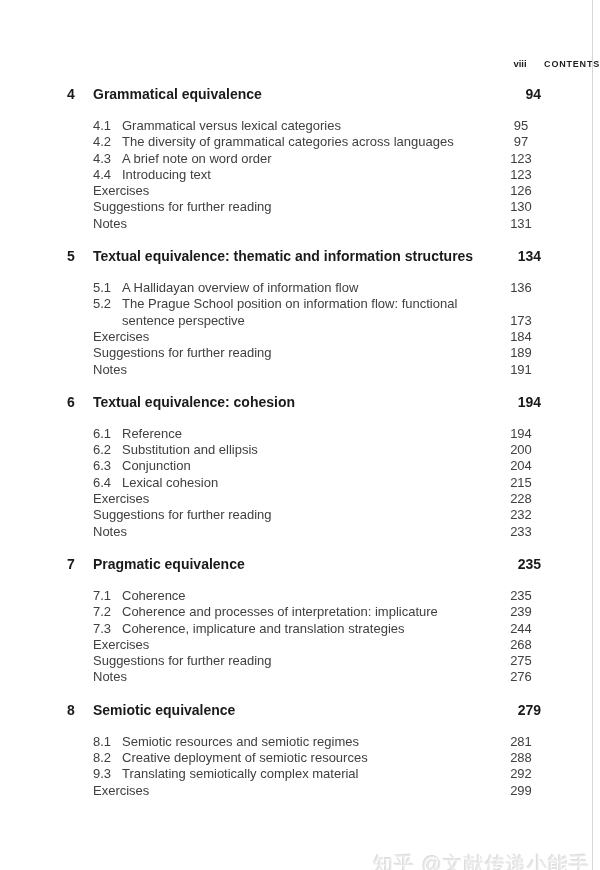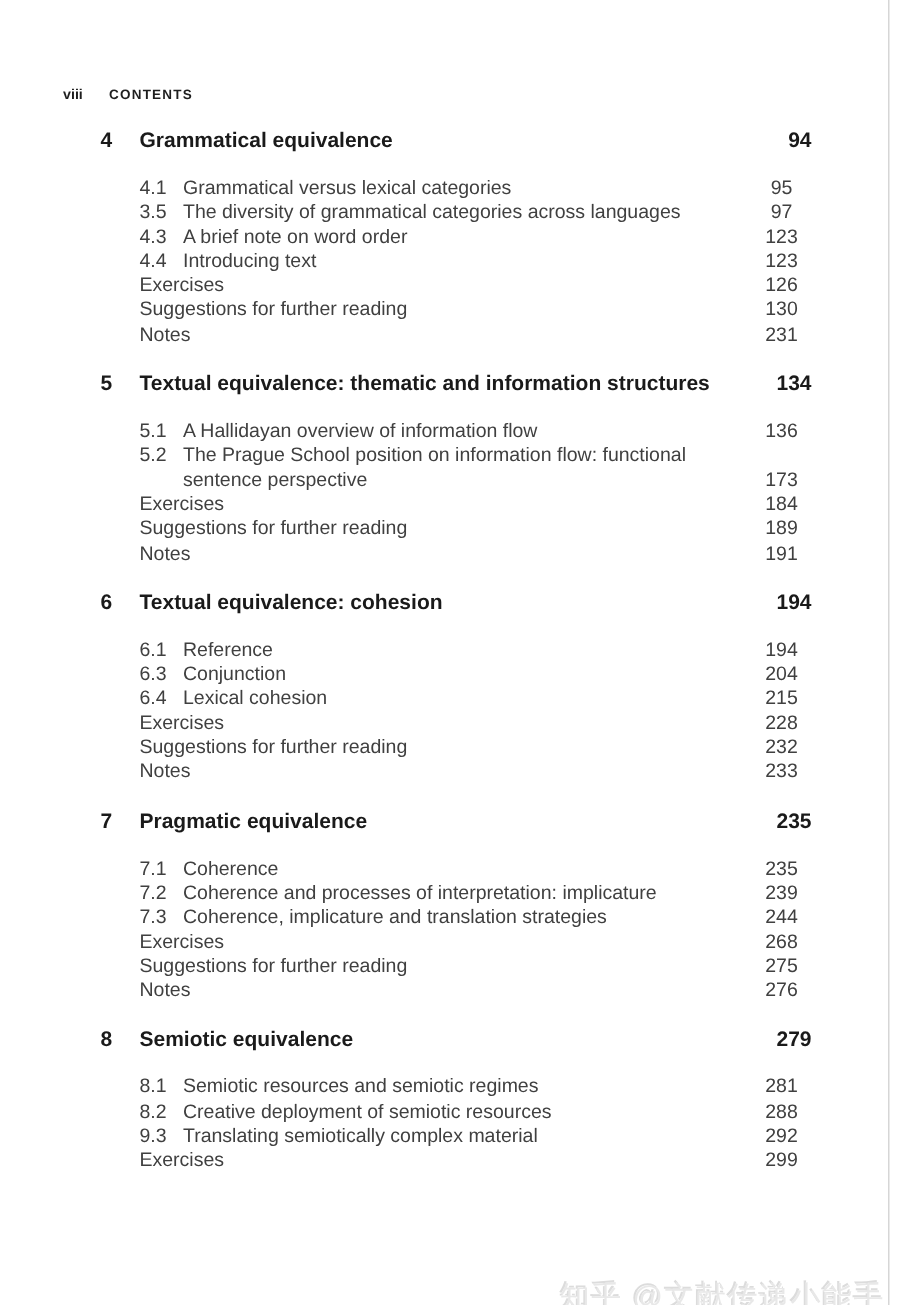--- a/index.html
+++ b/index.html
@@ -11,20 +11,21 @@
     overflow: hidden;
     font-family: "Liberation Sans", sans-serif;
     color: #3d3d3d;
   }
   .page-header {
     margin: 58px 0 3px 42px;
     line-height: 11px;
     font-size: 9px;
     font-weight: 700;
     color: #1e1e1e;
+    text-align: right;
   }
   .running-head { margin-left: 15px; letter-spacing: 0.8px; font-size: 9px; }
   .folio { font-size: 9.5px; }
   .toc { margin-left: 67px; width: 474px; }
   .chapter { margin-top: 16px; }
   .ch-head {
     display: flex;
     align-items: baseline;
     margin-bottom: 15px;
     font-size: 14px;
@@ -74,21 +75,21 @@
             <span class="ch-title">Grammatical equivalence</span>
             <span class="ch-page">94</span>
           </div>
           <div class="items">
             <div class="item">
               <span class="it-num">4.1</span>
               <span class="it-text">Grammatical versus lexical categories</span>
               <span class="it-page">95</span>
             </div>
             <div class="item">
-              <span class="it-num">3.5</span>
+              <span class="it-num">4.2</span>
               <span class="it-text">The diversity of grammatical categories across languages</span>
               <span class="it-page">97</span>
             </div>
             <div class="item">
               <span class="it-num">4.3</span>
               <span class="it-text">A brief note on word order</span>
               <span class="it-page">123</span>
             </div>
             <div class="item">
               <span class="it-num">4.4</span>
@@ -98,21 +99,21 @@
             <div class="item">
               <span class="it-text">Exercises</span>
               <span class="it-page">126</span>
             </div>
             <div class="item">
               <span class="it-text">Suggestions for further reading</span>
               <span class="it-page">130</span>
             </div>
             <div class="item">
               <span class="it-text">Notes</span>
-              <span class="it-page">231</span>
+              <span class="it-page">131</span>
             </div>
           </div>
         </section>
         <section class="chapter">
           <div class="ch-head">
             <span class="ch-num">5</span>
             <span class="ch-title">Textual equivalence: thematic and information structures</span>
             <span class="ch-page">134</span>
           </div>
           <div class="items">
@@ -149,20 +150,25 @@
           <div class="ch-head">
             <span class="ch-num">6</span>
             <span class="ch-title">Textual equivalence: cohesion</span>
             <span class="ch-page">194</span>
           </div>
           <div class="items">
             <div class="item">
               <span class="it-num">6.1</span>
               <span class="it-text">Reference</span>
               <span class="it-page">194</span>
+            </div>
+            <div class="item">
+              <span class="it-num">6.2</span>
+              <span class="it-text">Substitution and ellipsis</span>
+              <span class="it-page">200</span>
             </div>
             <div class="item">
               <span class="it-num">6.3</span>
               <span class="it-text">Conjunction</span>
               <span class="it-page">204</span>
             </div>
             <div class="item">
               <span class="it-num">6.4</span>
               <span class="it-text">Lexical cohesion</span>
               <span class="it-page">215</span>

